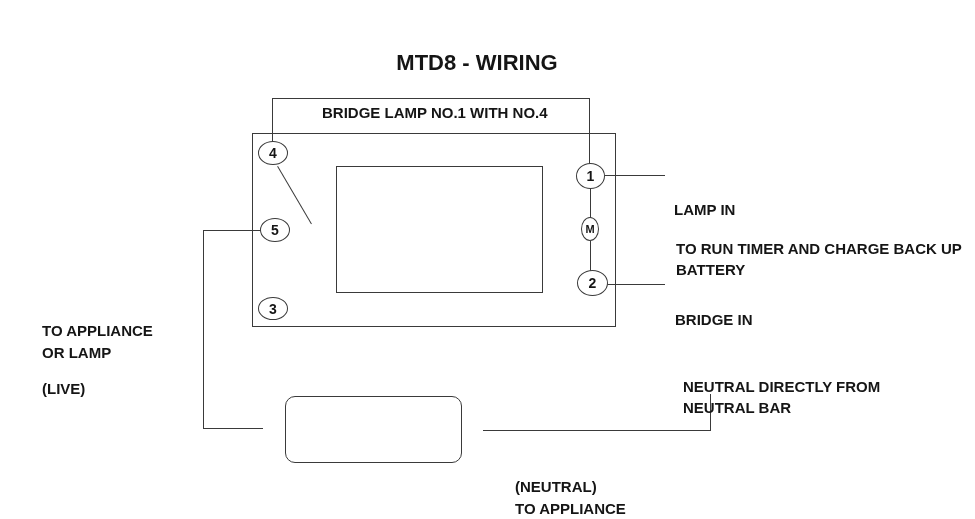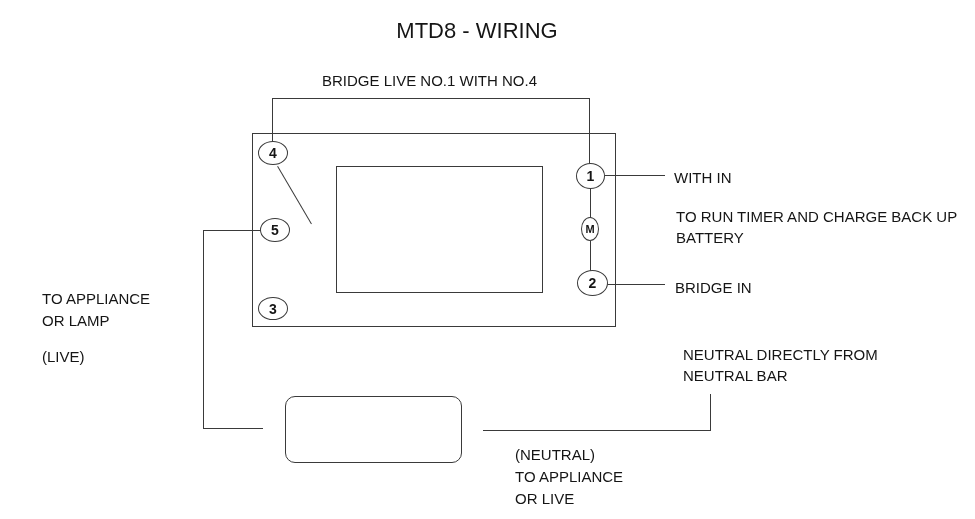--- a/index.html
+++ b/index.html
@@ -18,23 +18,24 @@
     position: absolute;
     border: 1px solid #3a3a3a;
     border-radius: 50%;
     background: #ffffff;
     display: flex; align-items: center; justify-content: center;
     font-weight: bold; font-size: 14px; color: #151515;
     box-sizing: border-box;
   }
   .lbl {
     position: absolute;
-    font-weight: normal; font-size: 15px;
+    font-weight: bold; font-size: 15px;
     white-space: pre-line;
     line-height: 21px;
+    margin-top: 32px;
   }
   .center { text-align: left; }
 
   #title        { left: 337px; top: 18px;  width: 280px; text-align: center; font-size: 22px; line-height: 25px; }
   #bridge-label { left: 322px; top: 72px;  line-height: 17px; }
 
   
   #w-bridge-h   { left: 272px; top: 98px;  width: 318px; height: 1px; }
   #w-bridge-v4  { left: 272px; top: 98px;  width: 1px;   height: 44px; }
   #w-bridge-v1  { left: 589px; top: 98px;  width: 1px;   height: 66px; }
@@ -71,21 +72,21 @@
   #live-paren     { left: 42px;  top: 346px; width: 160px; }
   #neutral-source { left: 683px; top: 344px; }
   #neutral-bottom { left: 515px; top: 444px; width: 170px; line-height: 22px; }
 </style>
 </head>
 <body>
 
 <div class="stage">
 
   <div class="lbl" id="title">MTD8 - WIRING</div>
-  <div class="lbl" id="bridge-label">BRIDGE LIVE NO.1 WITH NO.4</div>
+  <div class="lbl" id="bridge-label">BRIDGE LAMP NO.1 WITH NO.4</div>
 
   <div class="wire" id="w-bridge-h"></div>
   <div class="wire" id="w-bridge-v4"></div>
   <div class="wire" id="w-bridge-v1"></div>
   <div class="wire" id="w-1-m"></div>
   <div class="wire" id="w-m-2"></div>
   <div class="wire" id="w-1-right"></div>
   <div class="wire" id="w-2-right"></div>
   <div class="wire" id="w-5-left"></div>
   <div class="wire" id="w-left-v"></div>
@@ -98,21 +99,21 @@
   <div class="box" id="inner-box"></div>
   <div class="box" id="rounded-box"></div>
 
   <div class="term" id="t4">4</div>
   <div class="term" id="t5">5</div>
   <div class="term" id="t3">3</div>
   <div class="term" id="t1">1</div>
   <div class="term" id="tm">M</div>
   <div class="term" id="t2">2</div>
 
-  <div class="lbl" id="live-in">WITH IN</div>
+  <div class="lbl" id="live-in">LAMP IN</div>
   <div class="lbl" id="timer-note">TO RUN TIMER AND CHARGE BACK UP
 BATTERY</div>
   <div class="lbl" id="neutral-in">BRIDGE IN</div>
   <div class="lbl center" id="appliance-left">TO APPLIANCE
 OR LAMP</div>
   <div class="lbl" id="neutral-source">NEUTRAL DIRECTLY FROM
 NEUTRAL BAR</div>
   <div class="lbl center" id="live-paren">(LIVE)</div>
   <div class="lbl center" id="neutral-bottom">(NEUTRAL)
 TO APPLIANCE

